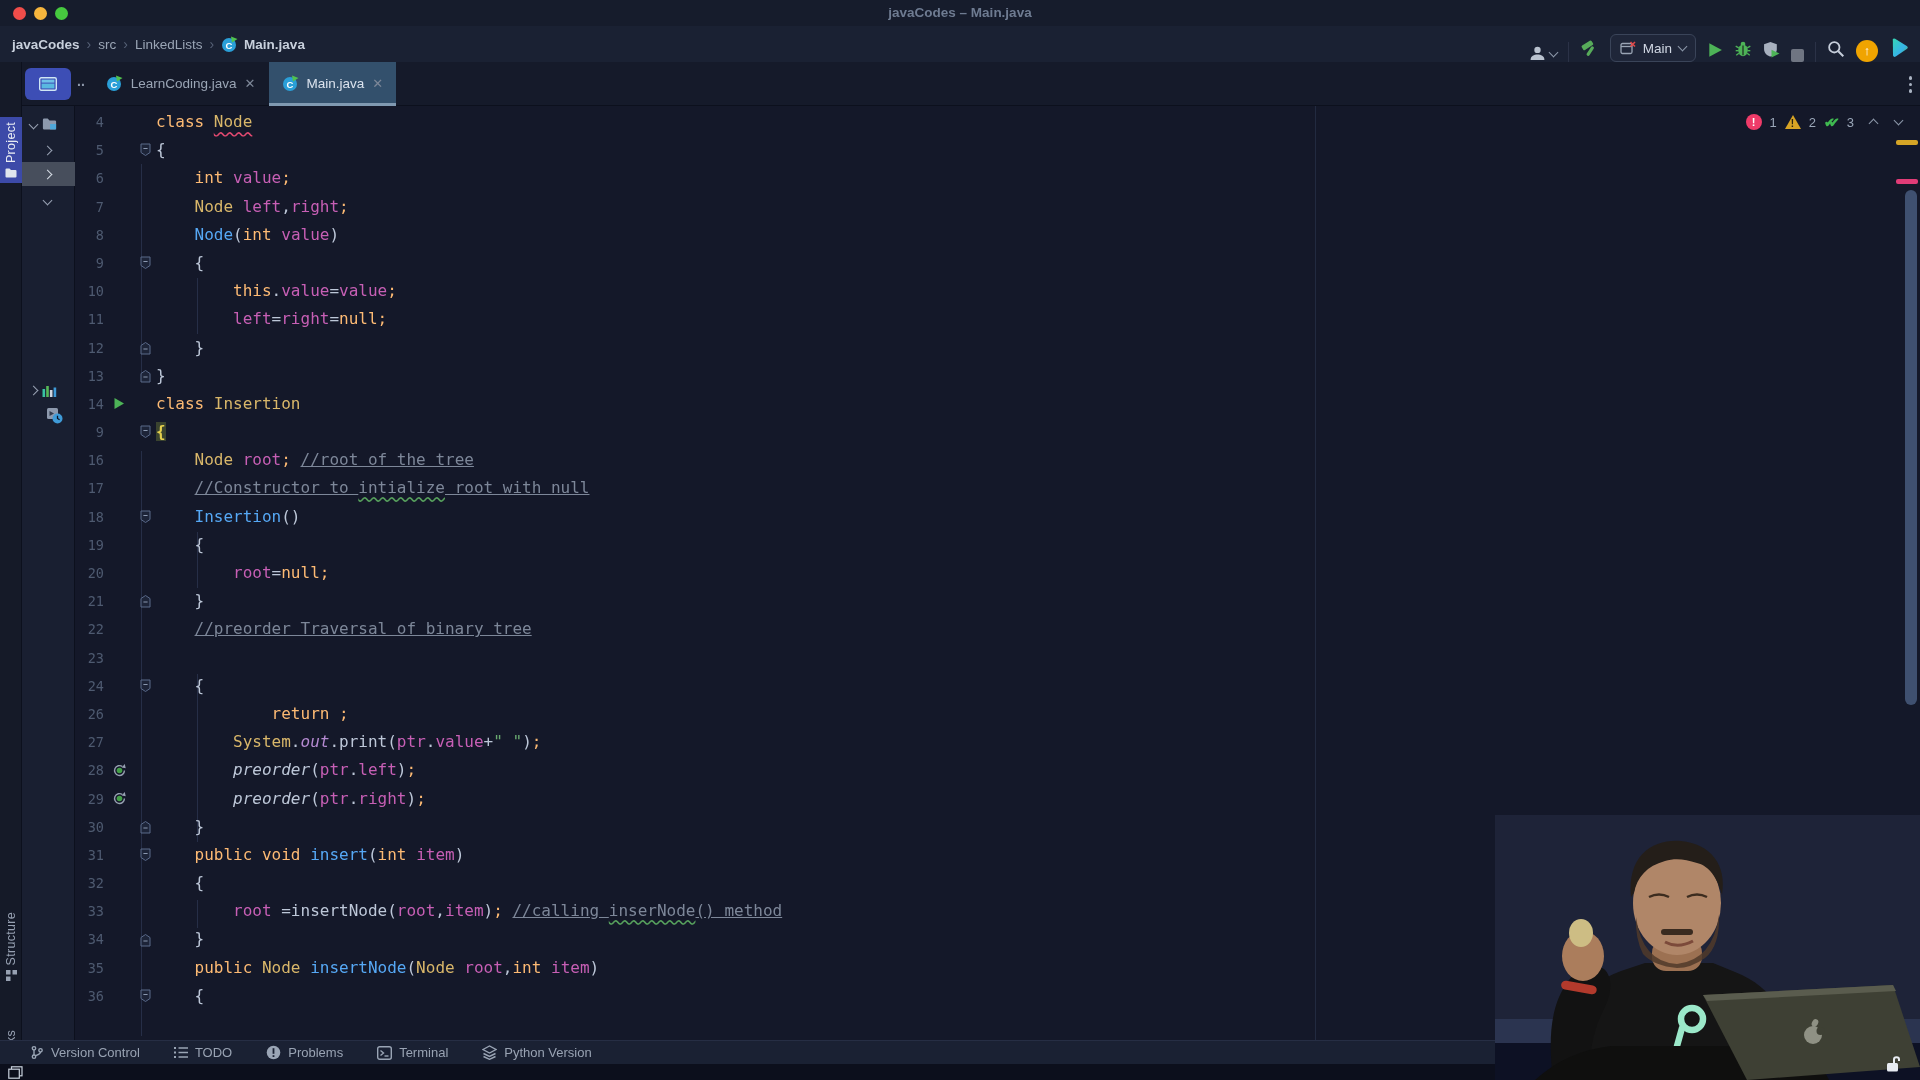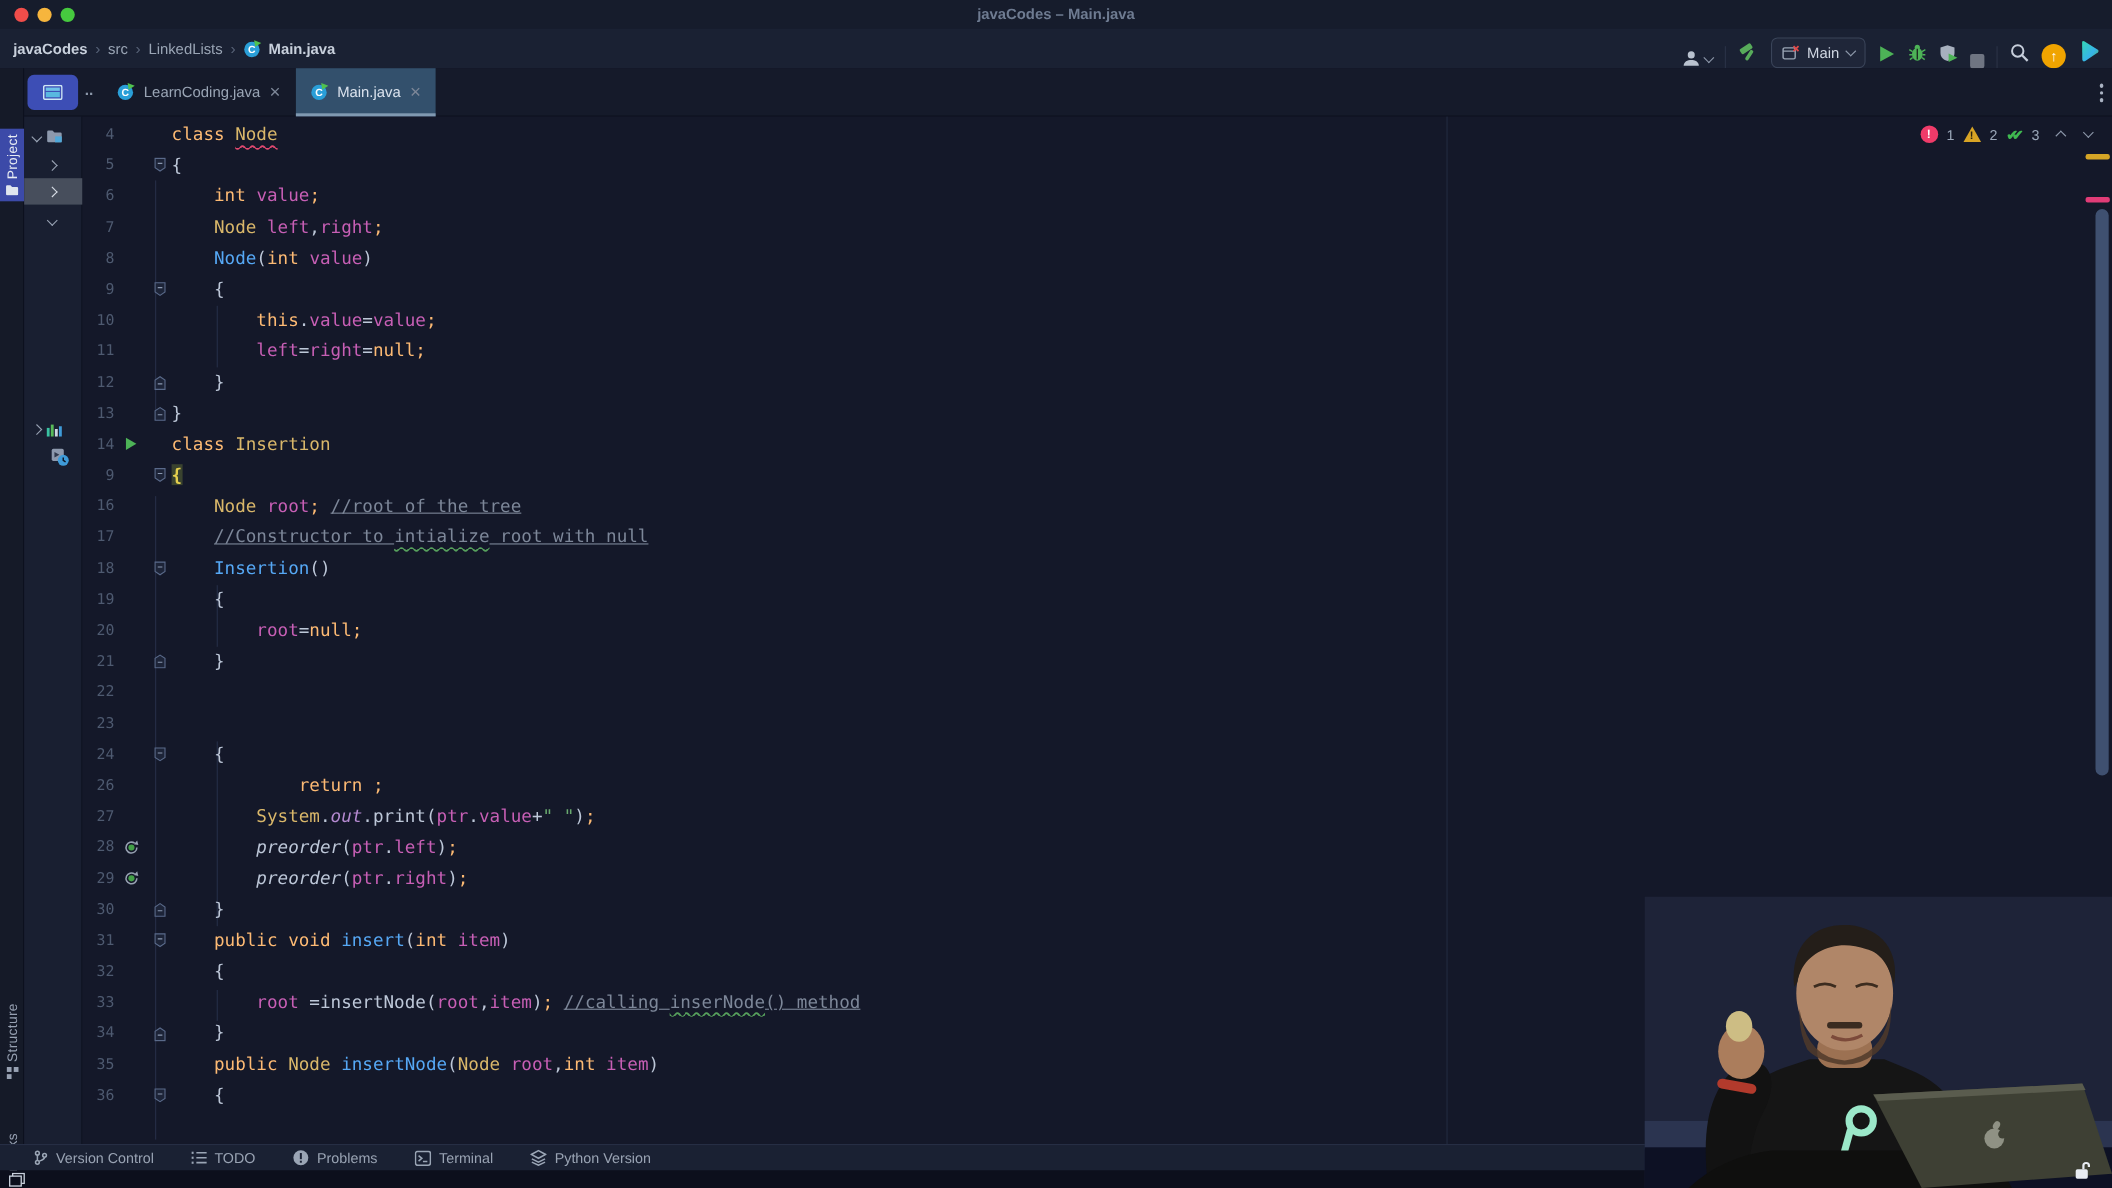--- a/index.html
+++ b/index.html
@@ -474,20 +474,21 @@
               <path d="M1 13 h9 V4.5 L5.5 1.5 L1 4.5 Z" fill="#1d2438" stroke="#5a6a8a"></path>
               <line x1="3.4" y1="8" x2="7.6" y2="8" stroke="#8b98b0"></line>
             </svg>
           </span>
           <span class="code"><span class="tk-d">    }</span></span>
         </div>
         <div class="code-line">
           <span class="ln">22</span>
           <span class="gic"></span>
           <span class="fic"></span>
+          <span class="code"><span class="tk-d">    </span><span class="tk-g">//preorder Traversal of binary tree</span></span>
         </div>
         <div class="code-line">
           <span class="ln">23</span>
           <span class="gic"></span>
           <span class="fic"></span>
         </div>
         <div class="code-line">
           <span class="ln">24</span>
           <span class="gic"></span>
           <span class="fic">

